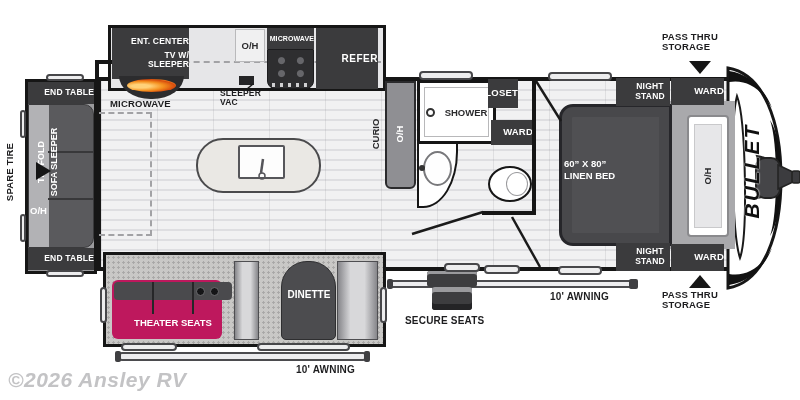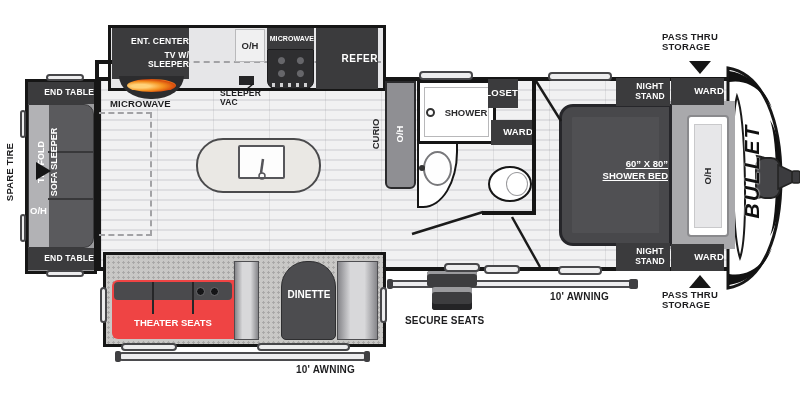--- a/index.html
+++ b/index.html
@@ -143,23 +143,23 @@
     </div>
   <div class="abs dark" style="left:491px;top:120px;width:42px;height:25px;font-size:9.5px;z-index:4;">
     <span>WARD</span>
     </div>
   <div class="abs wall" style="left:532px;top:77px;width:4px;height:138px;z-index:5;"></div>
   <div class="abs wall" style="left:482px;top:211px;width:54px;height:4px;z-index:5;"></div>
 
   <div class="abs" style="left:666px;top:101px;width:69px;height:148px;background:#a9a9ac;z-index:4;"></div>
   <div class="abs" style="left:559px;top:104px;width:113px;height:142px;background:#505053;border:3px solid #26262a;
               border-radius:14px 0 0 14px;z-index:4;box-shadow:inset 0 0 0 10px #48484b;"></div>
-  <div class="abs" style="left:564px;top:158px;width:104px;color:#fff;font-weight:bold;font-size:9.5px;text-align:right;line-height:1.25;z-index:6;text-decoration:underline;">
+  <div class="abs" style="left:564px;top:158px;width:104px;color:#fff;font-weight:bold;font-size:9.5px;text-align:left;line-height:1.25;z-index:6;">
     <div>60” X 80”</div>
-    <div>SHOWER BED</div>
+    <div>LINEN BED</div>
   </div>
   <div class="abs" style="left:687px;top:115px;width:42px;height:122px;background:#fff;border:2px solid #8a8a8d;border-radius:4px;z-index:5;">
     <div class="abs" style="left:5px;top:7px;width:28px;height:104px;background:#e7e7e9;border:1px solid #c9c9cb;"></div>
   </div>
   <div class="abs vtext" style="left:668px;top:170px;width:80px;font-size:9.5px;color:#2b2b2d;z-index:6;">O/H</div>
   <div class="abs dark" style="left:616px;top:78px;width:54px;height:28px;font-size:8.5px;z-index:5;">
     <span style="width:40px;">NIGHT STAND</span>
     </div>
   <div class="abs dark" style="left:671px;top:78px;width:53px;height:27px;font-size:9.5px;z-index:5;">
     <span>WARD</span>
@@ -172,21 +172,21 @@
     </div>
   <div class="abs lt" style="left:548px;top:72px;width:64px;height:9px;z-index:6;"></div>
   <div class="abs lt" style="left:419px;top:71px;width:54px;height:9px;z-index:6;"></div>
 
   <div class="abs ext" style="left:662px;top:32px;width:76px;font-size:9.5px;">PASS THRU STORAGE</div>
   <div class="abs arrow-down" style="left:689px;top:61px;"></div>
   <div class="abs arrow-up" style="left:689px;top:275px;"></div>
   <div class="abs ext" style="left:662px;top:290px;width:76px;font-size:9.5px;">PASS THRU STORAGE</div>
 
   <div class="abs slidebox carpet" style="left:103px;top:252px;width:283px;height:95px;z-index:3;"></div>
-  <div class="abs" style="left:112px;top:280px;width:140px;height:59px;background:#ef4444;border-radius:6px;z-index:4;">
+  <div class="abs" style="left:112px;top:280px;width:110px;height:59px;background:#be185d;border-radius:6px;z-index:4;">
     <div class="abs" style="left:2px;top:2px;width:118px;height:18px;background:#4a4a4d;border-radius:4px;"></div>
     <div class="abs" style="left:40px;top:2px;width:2px;height:32px;background:#262628;"></div>
     <div class="abs" style="left:80px;top:2px;width:2px;height:32px;background:#262628;"></div>
     <div class="abs" style="left:84px;top:7px;width:9px;height:9px;background:#151517;border:1px solid #6c6c6f;border-radius:50%;"></div>
     <div class="abs" style="left:98px;top:7px;width:9px;height:9px;background:#151517;border:1px solid #6c6c6f;border-radius:50%;"></div>
     <div class="abs" style="left:4px;top:37px;width:114px;color:#fff;font-weight:bold;font-size:9.5px;text-align:center;">THEATER SEATS</div>
   </div>
   <div class="abs bench" style="left:234px;top:261px;width:25px;height:79px;z-index:4;"></div>
   <div class="abs" style="left:281px;top:261px;width:55px;height:79px;background:#4c4c4f;border:1px solid #2e2e30;
               border-radius:26px 26px 5px 5px;z-index:4;"></div>
@@ -217,13 +217,15 @@
 
   <svg class="abs" style="left:0;top:0;z-index:6;pointer-events:none;" width="800" height="400" viewBox="0 0 800 400">
     <line x1="412" y1="234" x2="483" y2="212" stroke="#1a1a1a" stroke-width="2.5"></line>
     <line x1="512" y1="217" x2="540" y2="267" stroke="#1a1a1a" stroke-width="2.5"></line>
     <line x1="536" y1="81" x2="561" y2="121" stroke="#1a1a1a" stroke-width="2.5"></line>
     <line x1="247" y1="89" x2="253" y2="84" stroke="#1a1a1a" stroke-width="1.5"></line>
     <line x1="261" y1="173" x2="263" y2="159" stroke="#55555a" stroke-width="2.5"></line>
     <circle cx="262" cy="176" r="3" fill="none" stroke="#55555a" stroke-width="1.5"></circle>
   </svg>
 
+  <div class="abs" style="left:8px;top:368px;width:320px;font-size:21px;font-style:italic;font-weight:bold;
+              color:#c3c3c5;letter-spacing:.5px;z-index:10;">©2026 Ansley RV</div>
 </div>
 
 </body></html>

